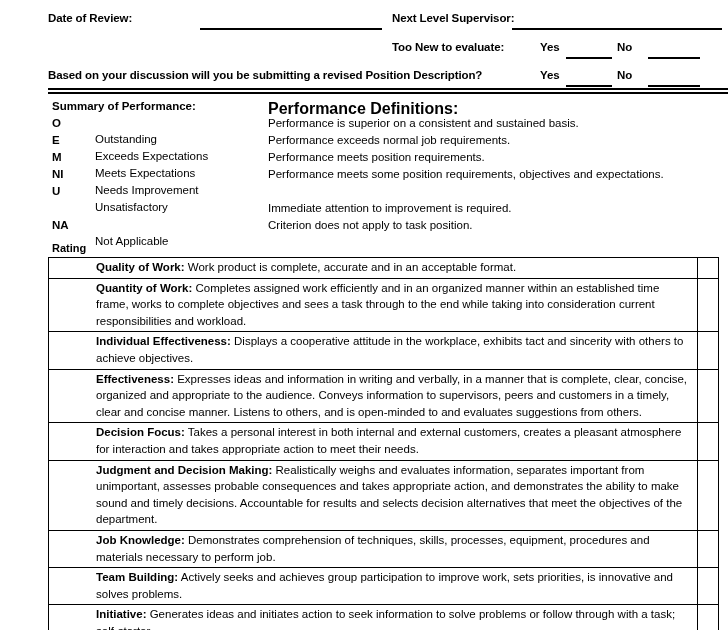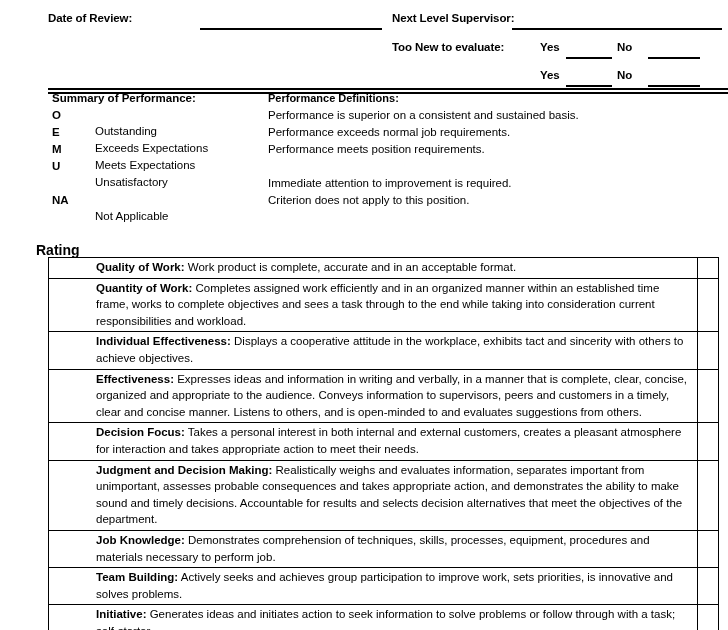--- a/index.html
+++ b/index.html
@@ -76,37 +76,37 @@
     left: 0;
     right: 0;
     height: 2px;
     background: #000;
   }
 
   
   .defs {
     position: absolute;
     left: 0;
-    top: 92px;
+    top: 100px;
     width: 634px;
   }
   .defs-head {
     position: relative;
     height: 17px;
   }
   .defs-head .col-a {
     position: absolute;
     left: 52px;
     font-size: 11.5px;
     font-weight: bold;
   }
   .defs-head .col-c {
     position: absolute;
     left: 268px;
-    font-size: 11px;
+    font-size: 16px;
     font-weight: bold;
   }
   .def-row {
     position: relative;
     height: 17px;
   }
   .def-row .abbr {
     position: absolute;
     left: 52px;
     font-size: 11.5px;
@@ -124,23 +124,23 @@
     font-size: 11.5px;
     white-space: nowrap;
   }
   .def-row.cont .desc {
     left: 268px;
   }
 
   
   .rating-label {
     position: absolute;
-    left: 36px;
+    left: 52px;
     top: 242px;
-    font-size: 14px;
+    font-size: 11px;
     font-weight: bold;
   }
 
   table.rating-table {
     position: absolute;
     left: 48px;
     top: 257px;
     width: 617px;
     border-collapse: collapse;
     table-layout: fixed;
@@ -176,20 +176,21 @@
 
     <div class="hdr-row lbl-bold" style="left:392px; top:12px;">Next Level Supervisor:</div>
     <div class="rule" style="left:512px; top:28px; width:210px;"></div>
 
     <div class="hdr-row lbl-bold" style="left:392px; top:41px;">Too New to evaluate:</div>
     <div class="hdr-row lbl-bold" style="left:540px; top:41px;">Yes</div>
     <div class="rule" style="left:566px; top:57px; width:46px;"></div>
     <div class="hdr-row lbl-bold" style="left:617px; top:41px;">No</div>
     <div class="rule" style="left:648px; top:57px; width:52px;"></div>
 
+    <div class="hdr-row lbl-bold" style="left:48px; top:69px;">Based on your discussion will you be submitting a revised Position Description?</div>
     <div class="hdr-row lbl-bold" style="left:540px; top:69px;">Yes</div>
     <div class="rule-thin" style="left:566px; top:85px; width:46px;"></div>
     <div class="hdr-row lbl-bold" style="left:617px; top:69px;">No</div>
     <div class="rule-thin" style="left:648px; top:85px; width:52px;"></div>
   </div>
 
   <div class="double-divider" style="top:88px;">
     <div class="dd-top"></div>
     <div class="dd-bot"></div>
   </div>
@@ -210,30 +211,35 @@
       <span class="abbr">E</span>
       <span class="term">Exceeds Expectations</span>
       <span class="desc">Performance exceeds normal job requirements.</span>
     </div>
     <div class="def-row">
       <span class="abbr">M</span>
       <span class="term">Meets Expectations</span>
       <span class="desc">Performance meets position requirements.</span>
     </div>
     <div class="def-row">
+      <span class="abbr">NI</span>
+      <span class="term">Needs Improvement</span>
+      <span class="desc">Performance meets some position requirements, objectives and expectations.</span>
+    </div>
+    <div class="def-row">
       <span class="abbr">U</span>
       <span class="term">Unsatisfactory</span>
     </div>
     <div class="def-row cont">
       <span class="desc">Immediate attention to improvement is required.</span>
     </div>
     <div class="def-row">
       <span class="abbr">NA</span>
       <span class="term">Not Applicable</span>
-      <span class="desc">Criterion does not apply to this position.</span>
+      <span class="desc">Criterion does not apply to task position.</span>
     </div>
   </div>
 
   <div class="rating-label">Rating</div>
 
   <table class="rating-table">
     <tbody>
       <tr>
         <td class="crit"><b>Quality of Work:</b><span> Work product is complete, accurate and in an acceptable format.</span></td>
         <td class="score"></td>

